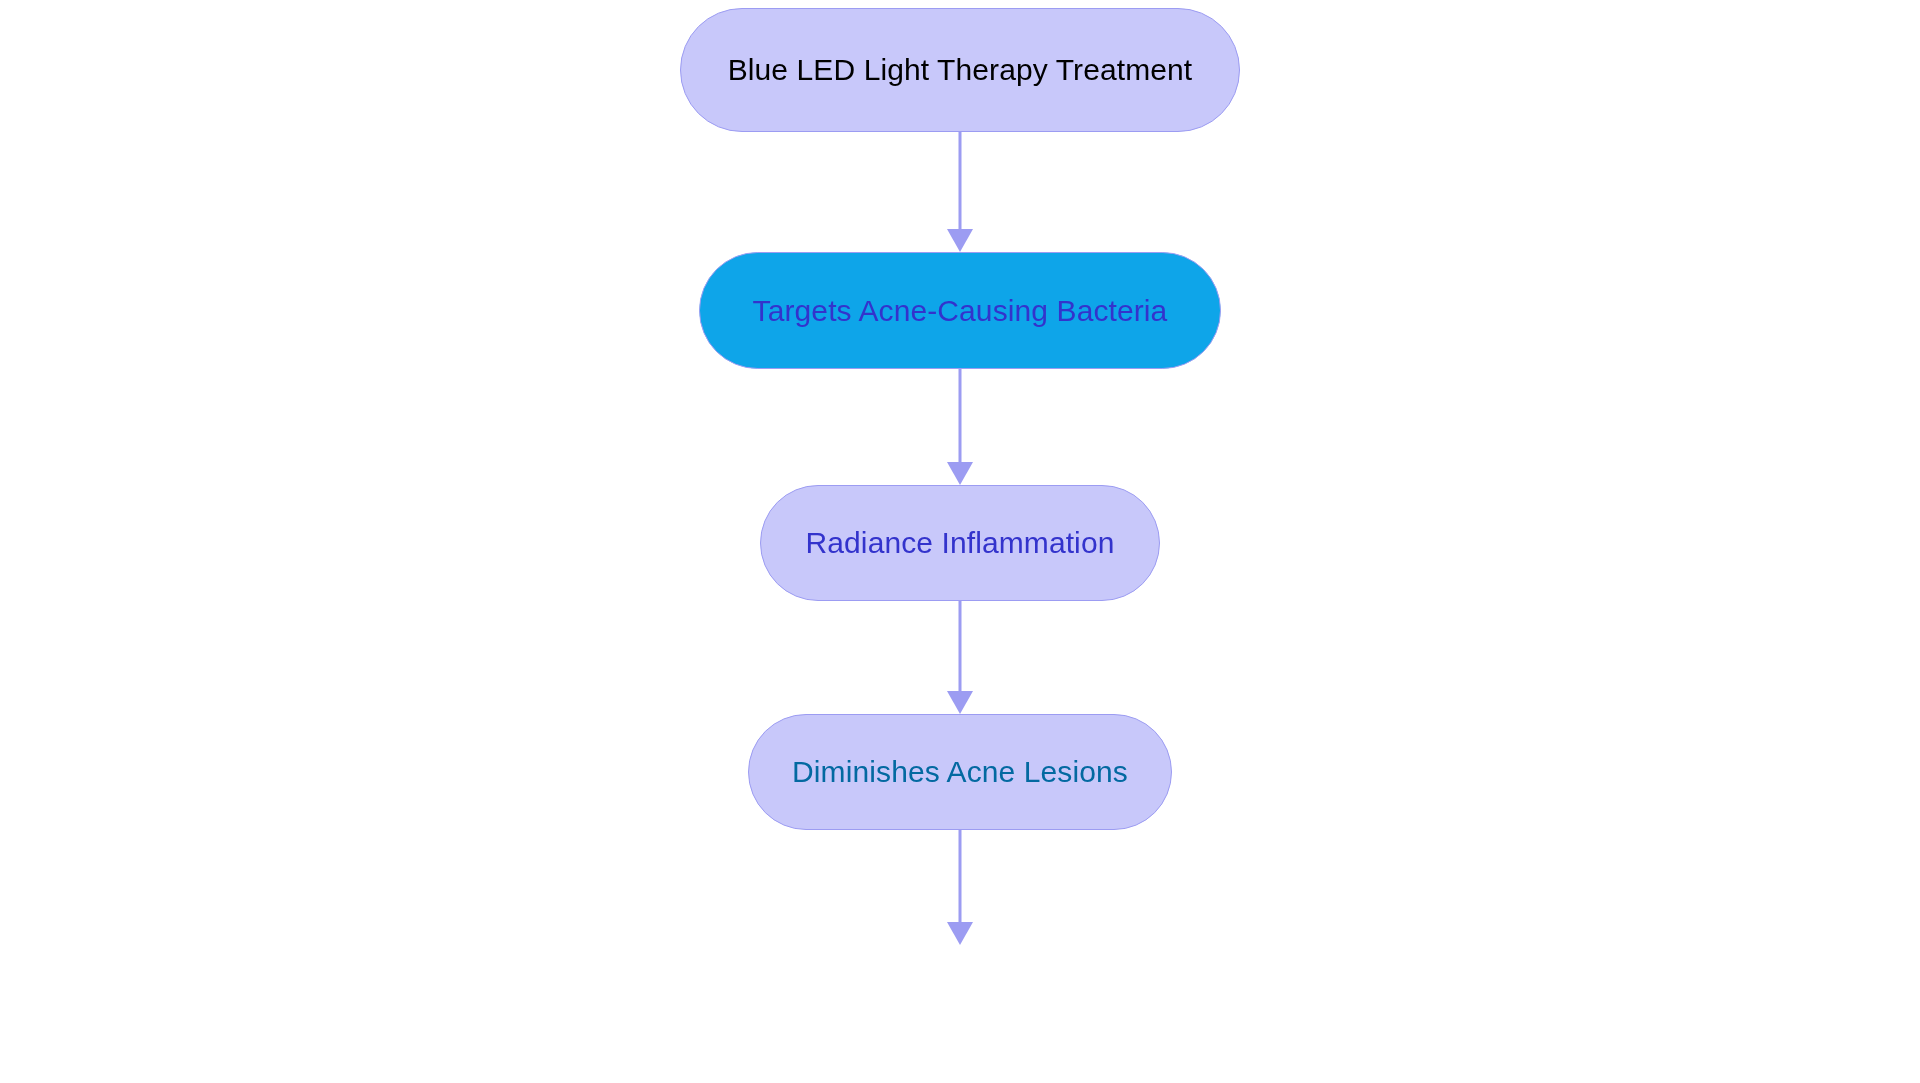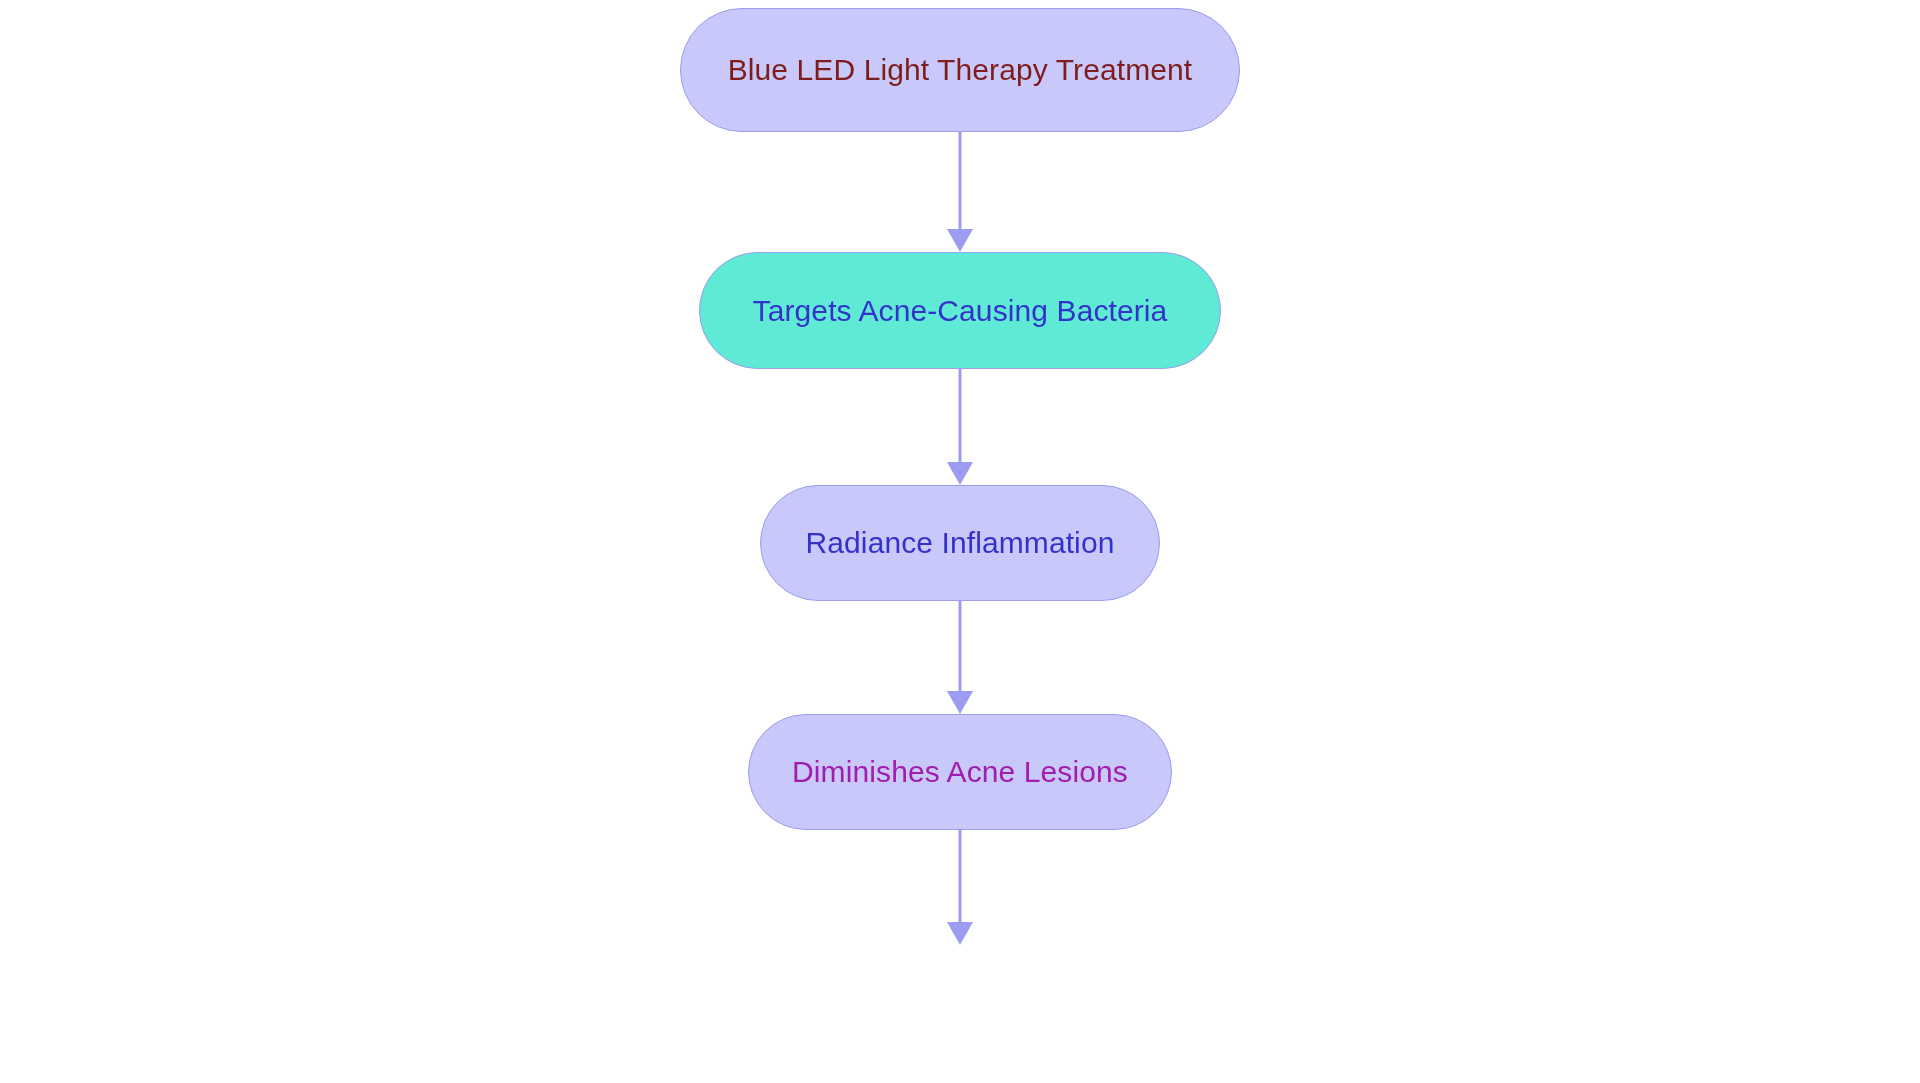--- a/index.html
+++ b/index.html
@@ -87,48 +87,48 @@
   .edge-2 .edge-line { height: 90px; }
   .edge-3 { top: 830px; height: 115px; }
   .edge-3 .edge-line { height: 92px; }
 </style>
 </head>
 <body style="background: rgb(255, 255, 255);">
 
 <div id="flowchart-canvas" style="background: rgb(255, 255, 255);">
 
   <div class="flow-node node-0" style="background: rgb(200, 200, 250); border-color: rgb(156, 156, 242);">
-    <span class="flow-node-label" style="color: #7f1d1d;">Blue LED Light Therapy Treatment</span>
+    <span class="flow-node-label" style="color: #000000;">Blue LED Light Therapy Treatment</span>
   </div>
 
   <div class="flow-edge edge-0">
     <div class="edge-line" style="background: rgb(156, 156, 242);"></div>
     <div class="edge-arrowhead" style="border-top-color: rgb(156, 156, 242);"></div>
   </div>
 
-  <div class="flow-node node-1" style="background: #5eead4; border-color: rgb(156, 156, 242);">
+  <div class="flow-node node-1" style="background: #0ea5e9; border-color: rgb(156, 156, 242);">
     <span class="flow-node-label" style="color: rgb(51, 51, 204);">Targets Acne-Causing Bacteria</span>
   </div>
 
   <div class="flow-edge edge-1">
     <div class="edge-line" style="background: rgb(156, 156, 242);"></div>
     <div class="edge-arrowhead" style="border-top-color: rgb(156, 156, 242);"></div>
   </div>
 
   <div class="flow-node node-2" style="background: rgb(200, 200, 250); border-color: rgb(156, 156, 242);">
     <span class="flow-node-label" style="color: rgb(51, 51, 204);">Radiance Inflammation</span>
   </div>
 
   <div class="flow-edge edge-2">
     <div class="edge-line" style="background: rgb(156, 156, 242);"></div>
     <div class="edge-arrowhead" style="border-top-color: rgb(156, 156, 242);"></div>
   </div>
 
   <div class="flow-node node-3" style="background: rgb(200, 200, 250); border-color: rgb(156, 156, 242);">
-    <span class="flow-node-label" style="color: #a21caf;">Diminishes Acne Lesions</span>
+    <span class="flow-node-label" style="color: #0369a1;">Diminishes Acne Lesions</span>
   </div>
 
   <div class="flow-edge edge-3">
     <div class="edge-line" style="background: rgb(156, 156, 242);"></div>
     <div class="edge-arrowhead" style="border-top-color: rgb(156, 156, 242);"></div>
   </div>
 
 
 </div>
 

